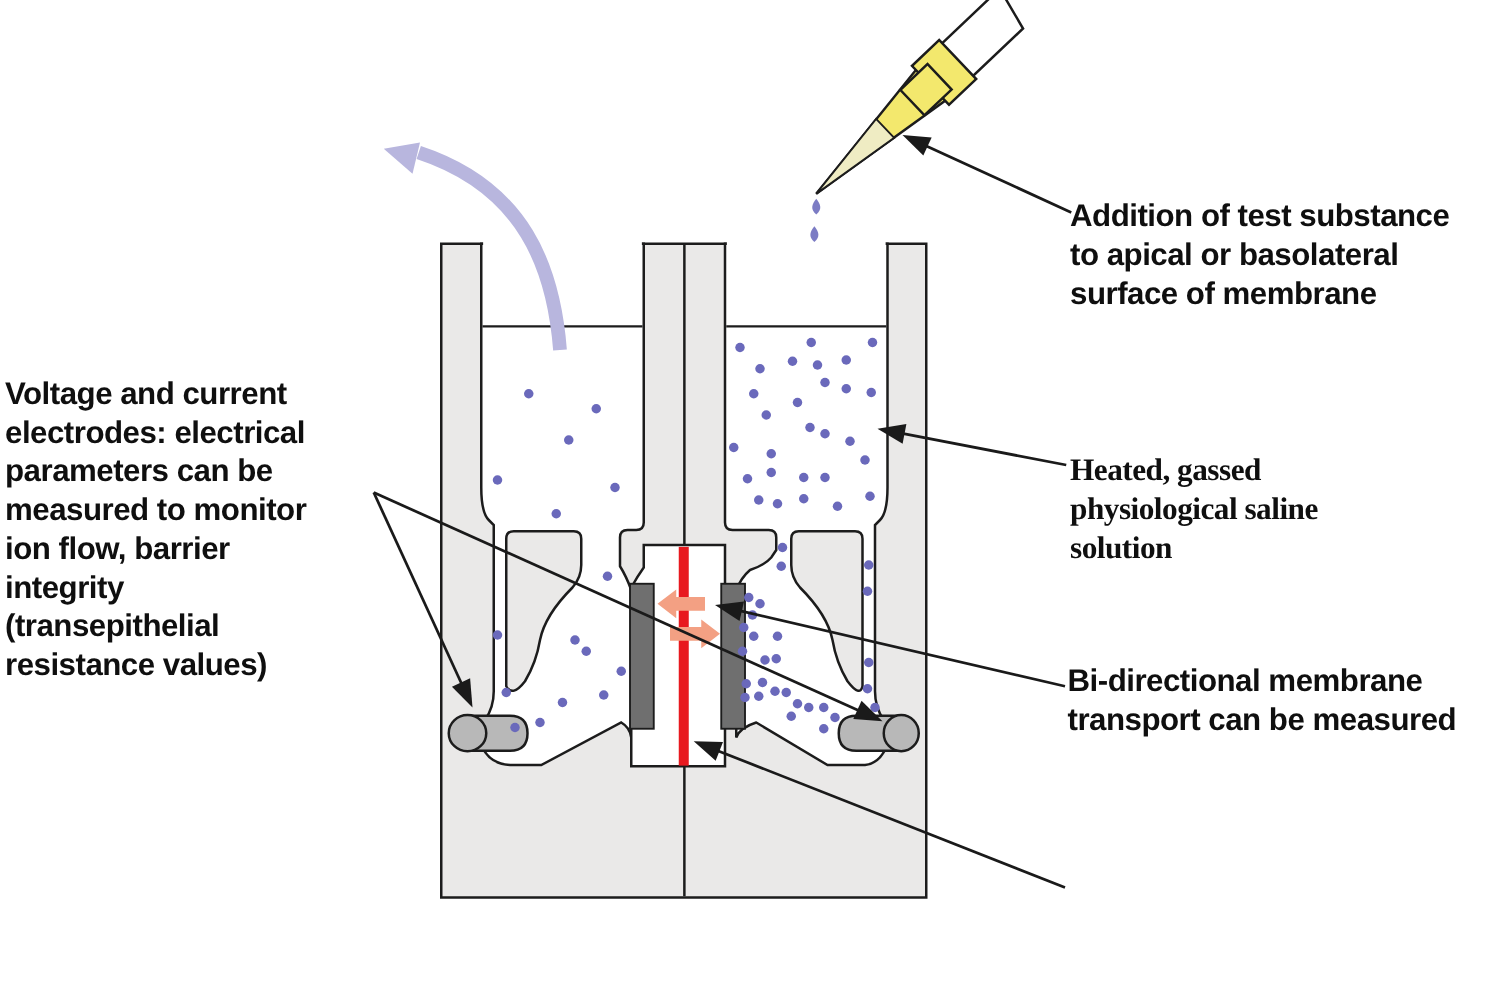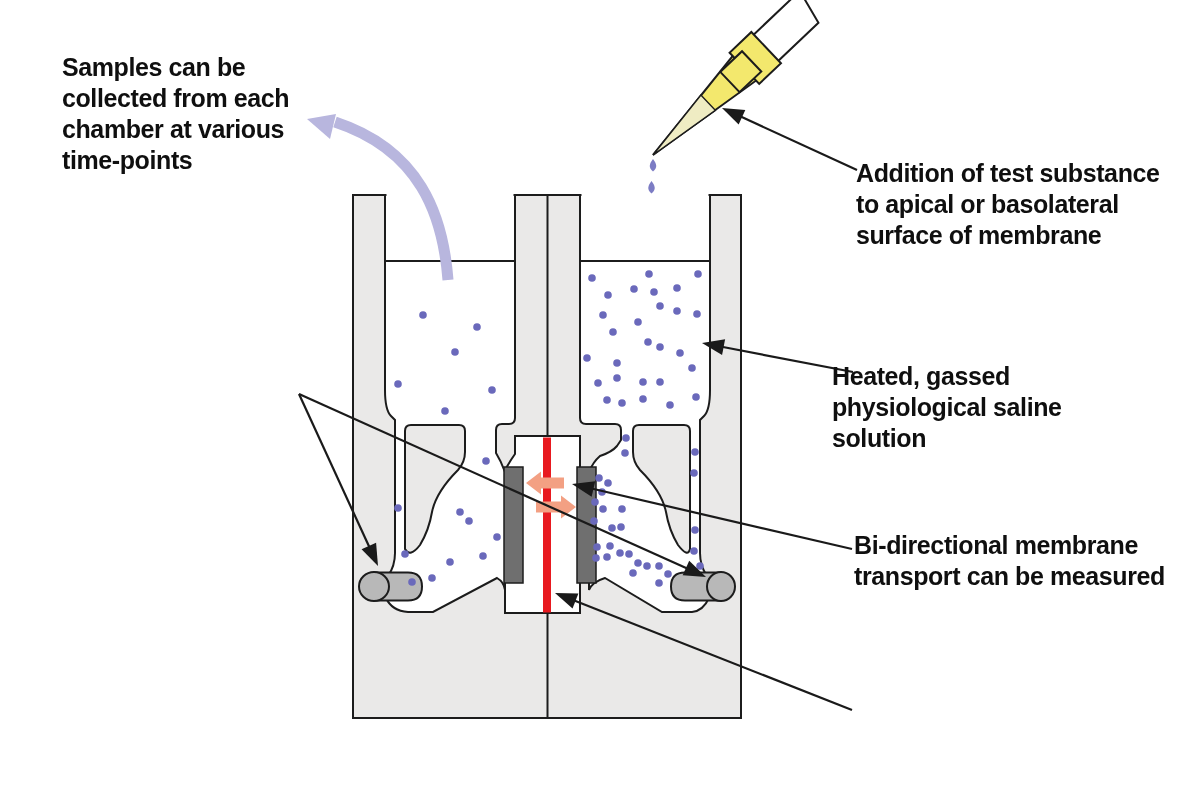--- a/index.html
+++ b/index.html
@@ -172,25 +172,29 @@
           <line x1="299" y1="394" x2="369.6523546951622" y2="547.8253798426317" stroke="#1a1a1a" stroke-width="2.2"></line>
           <polygon points="378,566 361.5477421017311,549.3469759488299 376.0874382276258,542.6688597049598" fill="#1a1a1a"></polygon>
         </g>
         <g>
           <line x1="299" y1="394" x2="687.7590549794069" y2="568.798297447743" stroke="#1a1a1a" stroke-width="2.2"></line>
           <polygon points="706,577 682.6542794564448,575.2745052007547 689.2156414982503,560.6817491842801" fill="#1a1a1a"></polygon>
         </g>
       </g>
   </svg>
 
-  <div class="label" style="left:62px;  top:52px;  width:280px;">Samples can be
-collected from each
-chamber at various
-time-points</div>
+  <div class="label" style="left:4px;   top:300px; width:300px;">Voltage and current
+electrodes: electrical
+parameters can be
+measured to monitor
+ion flow, barrier
+integrity
+(transepithelial
+resistance values)</div>
   <div class="label" style="left:856px; top:158px; width:345px;">Addition of test substance
 to apical or basolateral
 surface of membrane</div>
-  <div class="label" style="left:832px; top:361px; width:290px;">Heated, gassed
+  <div class="label" style="left:856px; top:361px; width:290px;font-family:Liberation Serif, serif;">Heated, gassed
 physiological saline
 solution</div>
   <div class="label" style="left:854px; top:530px; width:350px;">Bi-directional membrane
 transport can be measured</div>
 </div>
 
 </body></html>

